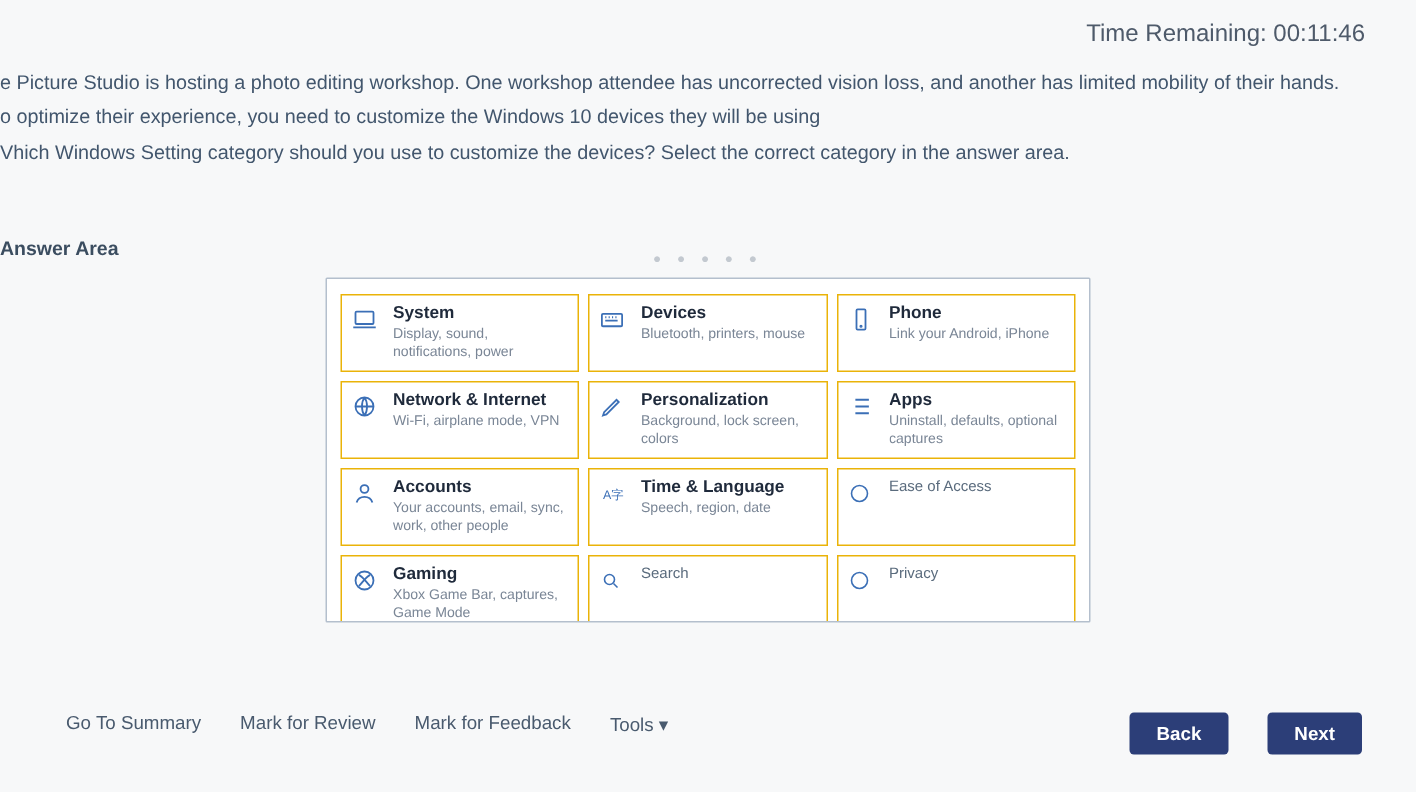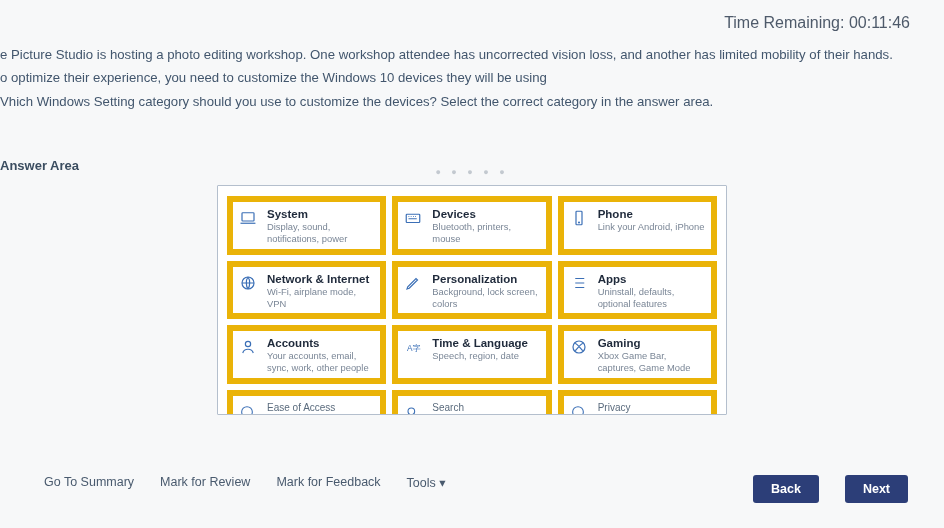--- a/index.html
+++ b/index.html
@@ -5,21 +5,21 @@
     * { margin:0; padding:0; box-sizing:border-box; font-family:"Segoe UI",Arial,sans-serif; }
     body { width:944px; height:528px; background:#f7f8f9; overflow:hidden; position:relative; }
     .header { position:absolute; top:14px; right:34px; font-size:16px; color:#4e5a6a; }
     .question-area { padding:44px 0 0 0; color:#42566d; font-size:13.2px; line-height:1.7; }
     .question-area p { margin-bottom:1px; }
     .answer-label { margin-top:42px; font-size:13px; font-weight:700; color:#3b4d60; }
     .dots { text-align:center; margin-top:-10px; margin-bottom:8px; color:#c3c9d0; letter-spacing:4px; font-size:9px; }
 
     .grid-wrap { width:510px; margin:0 auto; border:1px solid #b4bfcd; background:#fff; padding:10px 9px 0 9px; height:230px; overflow:hidden; border-radius:1px; }
     .grid { display:grid; grid-template-columns:repeat(3,1fr); gap:6px; }
-    .tile { border:6px solid #eab308; padding:6px 6px 4px 6px; min-height:52px; display:flex; gap:8px; cursor:pointer; background:#fff; }
+    .tile { border:1px solid #eab308; padding:6px 6px 4px 6px; min-height:52px; display:flex; gap:8px; cursor:pointer; background:#fff; }
     .tile .icon { width:20px; height:20px; flex:none; display:flex; align-items:center; justify-content:flex-start; color:#3b6fb6; }
     .tile .text { flex:1; overflow:hidden; }
     .tile .title { font-size:11.5px; font-weight:600; color:#1f2a3b; margin-bottom:1px; white-space:nowrap; }
     .tile .subtitle { font-size:9.4px; color:#7a8696; line-height:1.25; }
 
     .footer { position:absolute; left:0; right:0; bottom:25px; padding:0 36px 0 44px; display:flex; align-items:flex-start; }
     .footer-left { display:flex; gap:26px; font-size:12.5px; color:#495a6e; }
     .footer-left span { cursor:pointer; }
     .footer-right { margin-left:auto; display:flex; gap:26px; }
     .btn { padding:7px 18px; font-size:12.5px; border-radius:3px; cursor:pointer; border:none; font-weight:600; }
@@ -102,21 +102,21 @@
         </div>
       </div>
       <div class="tile">
         <div class="icon">
           <svg viewBox="0 0 24 24" width="18" height="18" fill="none" stroke="currentColor" stroke-width="1.6">
             <path d="M7 6h12M7 12h12M7 18h12M4 6h0M4 12h0M4 18h0"></path>
           </svg>
         </div>
         <div class="text">
           <div class="title">Apps</div>
-          <div class="subtitle">Uninstall, defaults, optional features</div>
+          <div class="subtitle">Uninstall, defaults, optional captures</div>
         </div>
       </div>
       <div class="tile">
         <div class="icon">
           <svg viewBox="0 0 24 24" width="18" height="18" fill="none" stroke="currentColor" stroke-width="1.6">
             <circle cx="12" cy="8" r="3.5"></circle>
             <path d="M5 20c1.2-4 4-5 7-5s5.8 1 7 5"></path>
           </svg>
         </div>
         <div class="text">
@@ -128,40 +128,40 @@
         <div class="icon">
           <svg viewBox="0 0 24 24" width="18" height="18" fill="none" stroke="currentColor" stroke-width="1.6">
             <text x="4" y="17" font-size="11" fill="currentColor" stroke="none">A字</text>
           </svg>
         </div>
         <div class="text">
           <div class="title">Time &amp; Language</div>
           <div class="subtitle">Speech, region, date</div>
         </div>
       </div>
+      <div class="tile cutoff-row">
+        <div class="icon">
+          <svg viewBox="0 0 24 24" width="16" height="16" fill="none" stroke="currentColor" stroke-width="1.6">
+            <circle cx="12" cy="12" r="8"></circle>
+          </svg>
+        </div>
+        <div class="text">
+          <div class="title">Ease of Access</div>
+        </div>
+      </div>
       <div class="tile">
         <div class="icon">
           <svg viewBox="0 0 24 24" width="18" height="18" fill="none" stroke="currentColor" stroke-width="1.6">
             <circle cx="12" cy="12" r="8"></circle>
             <path d="M7 7c4 2 6 6 10 10M17 7c-4 2-6 6-10 10"></path>
           </svg>
         </div>
         <div class="text">
           <div class="title">Gaming</div>
           <div class="subtitle">Xbox Game Bar, captures, Game Mode</div>
-        </div>
-      </div>
-      <div class="tile cutoff-row">
-        <div class="icon">
-          <svg viewBox="0 0 24 24" width="16" height="16" fill="none" stroke="currentColor" stroke-width="1.6">
-            <circle cx="12" cy="12" r="8"></circle>
-          </svg>
-        </div>
-        <div class="text">
-          <div class="title">Ease of Access</div>
         </div>
       </div>
       <div class="tile cutoff-row">
         <div class="icon">
           <svg viewBox="0 0 24 24" width="16" height="16" fill="none" stroke="currentColor" stroke-width="1.6">
             <circle cx="11" cy="11" r="5"></circle>
             <path d="M15 15l4 4"></path>
           </svg>
         </div>
         <div class="text">

